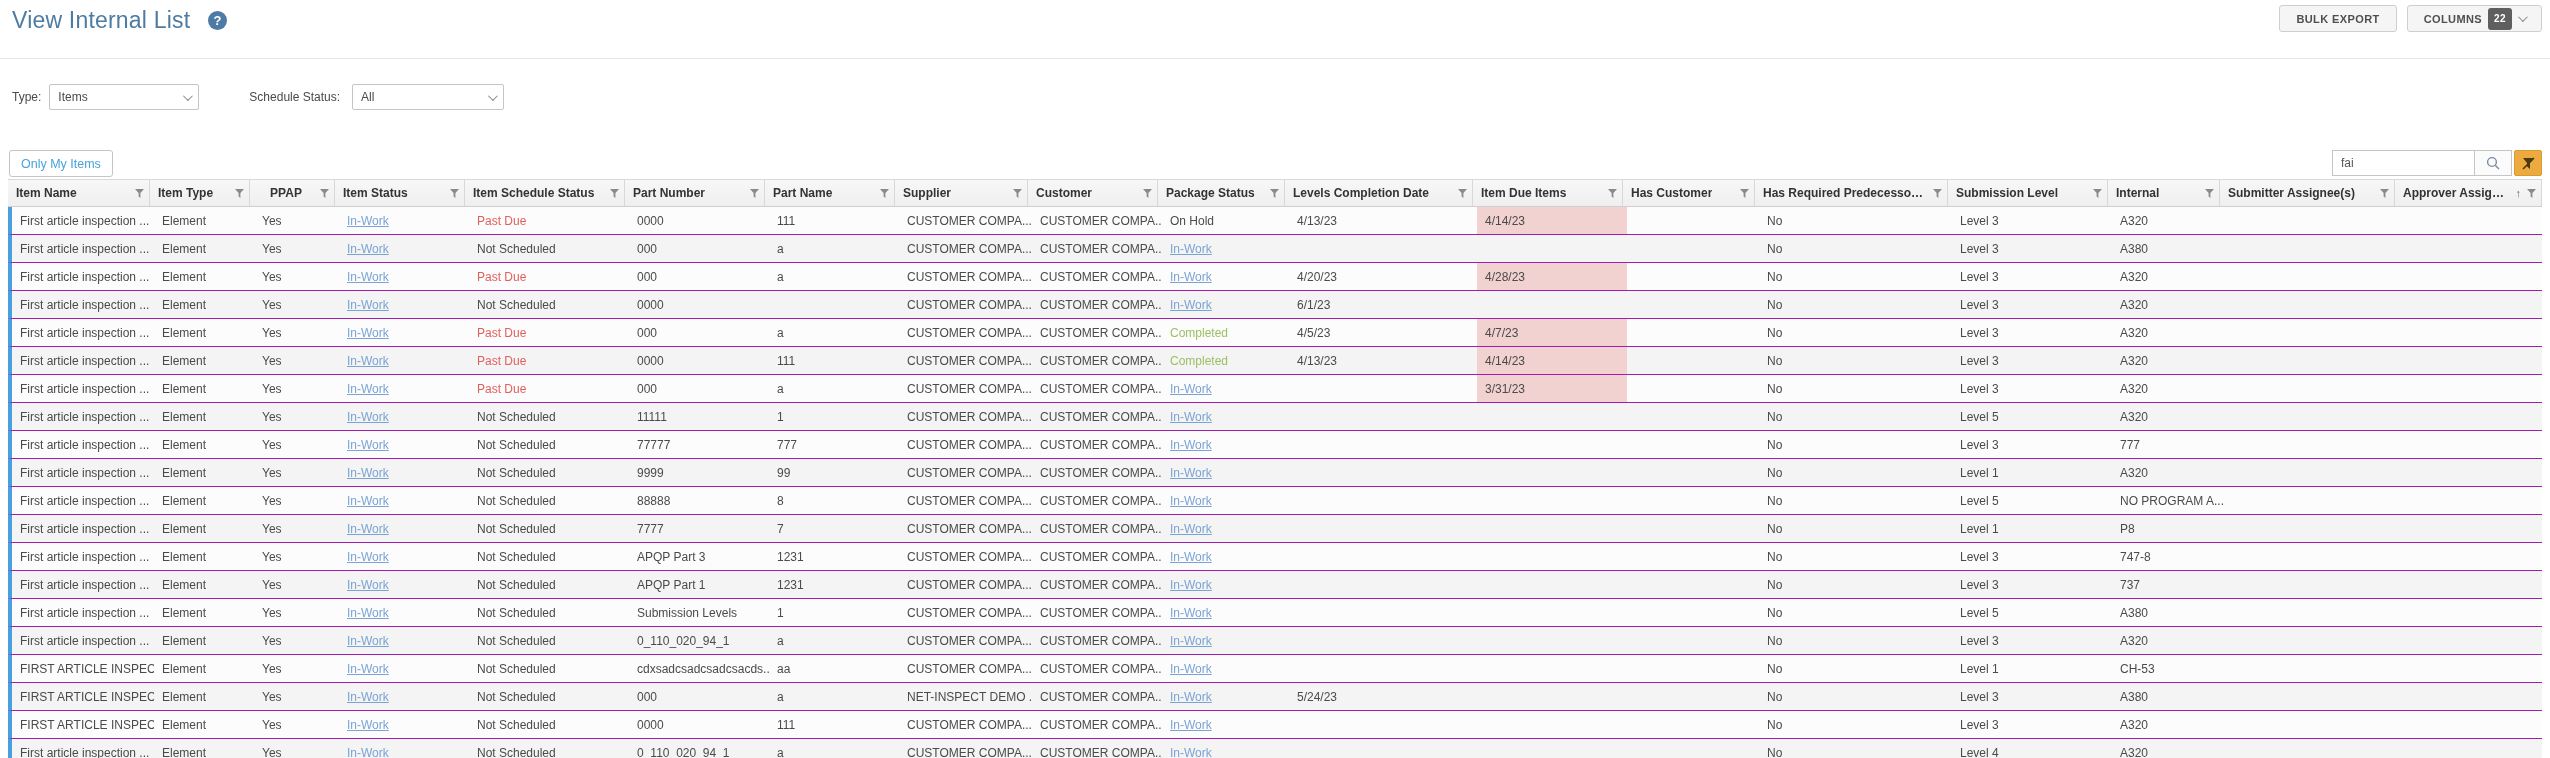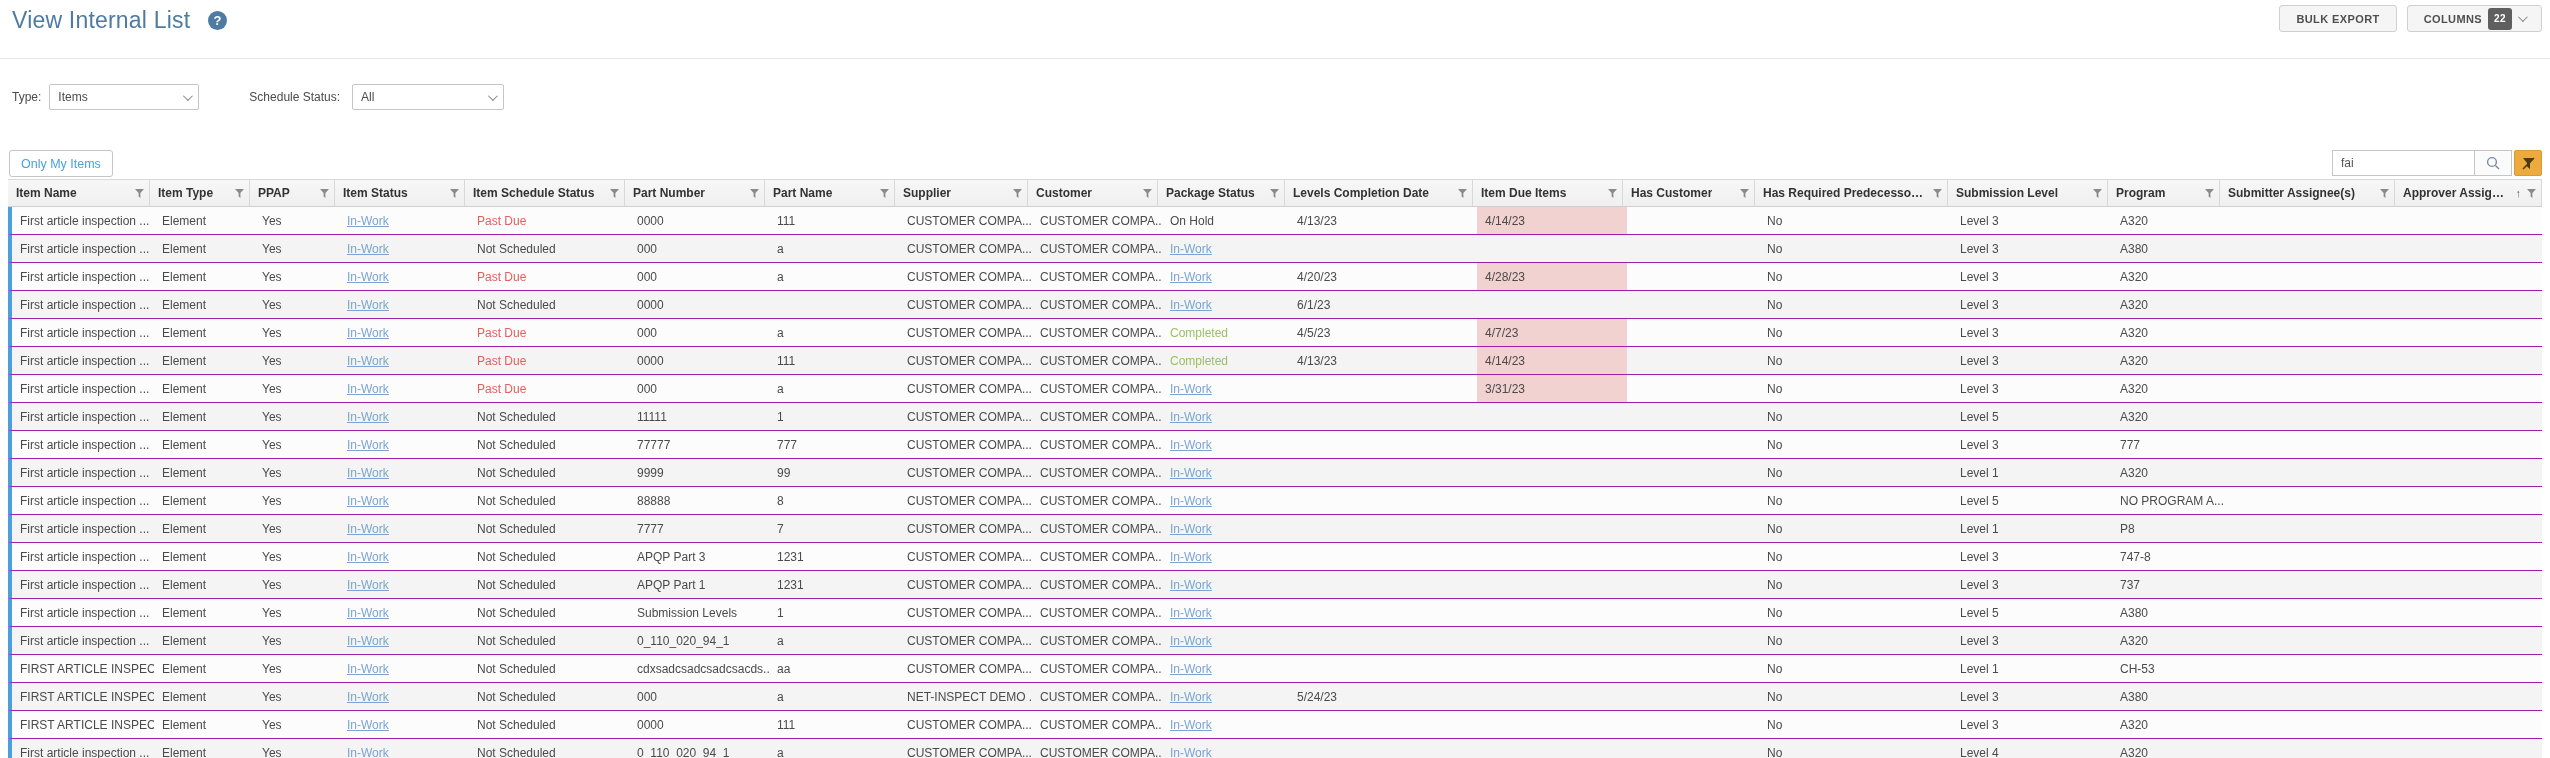--- a/index.html
+++ b/index.html
@@ -128,21 +128,21 @@
         <span class="funnel"><svg width="9" height="9" viewBox="0 0 10 10">
             <path d="M0 0 H10 L6 4.5 V10 L4 8.3 V4.5 Z" fill="#8a8a8a"></path>
           </svg></span>
       </div>
       <div class="hcell" style="width: 100px;">
         <span class="hlabel">Item Type</span>
         <span class="funnel"><svg width="9" height="9" viewBox="0 0 10 10">
             <path d="M0 0 H10 L6 4.5 V10 L4 8.3 V4.5 Z" fill="#8a8a8a"></path>
           </svg></span>
       </div>
-      <div class="hcell" style="width: 85px;">
+      <div class="hcell" style="width: 85px; justify-content: center;">
         <span class="hlabel">PPAP</span>
         <span class="funnel"><svg width="9" height="9" viewBox="0 0 10 10">
             <path d="M0 0 H10 L6 4.5 V10 L4 8.3 V4.5 Z" fill="#8a8a8a"></path>
           </svg></span>
       </div>
       <div class="hcell" style="width: 130px;">
         <span class="hlabel">Item Status</span>
         <span class="funnel"><svg width="9" height="9" viewBox="0 0 10 10">
             <path d="M0 0 H10 L6 4.5 V10 L4 8.3 V4.5 Z" fill="#8a8a8a"></path>
           </svg></span>
@@ -207,21 +207,21 @@
             <path d="M0 0 H10 L6 4.5 V10 L4 8.3 V4.5 Z" fill="#8a8a8a"></path>
           </svg></span>
       </div>
       <div class="hcell" style="width: 160px;">
         <span class="hlabel">Submission Level</span>
         <span class="funnel"><svg width="9" height="9" viewBox="0 0 10 10">
             <path d="M0 0 H10 L6 4.5 V10 L4 8.3 V4.5 Z" fill="#8a8a8a"></path>
           </svg></span>
       </div>
       <div class="hcell" style="width: 112px;">
-        <span class="hlabel">Program</span>
+        <span class="hlabel">Internal</span>
         <span class="funnel"><svg width="9" height="9" viewBox="0 0 10 10">
             <path d="M0 0 H10 L6 4.5 V10 L4 8.3 V4.5 Z" fill="#8a8a8a"></path>
           </svg></span>
       </div>
       <div class="hcell" style="width: 175px;">
         <span class="hlabel">Submitter Assignee(s)</span>
         <span class="funnel"><svg width="9" height="9" viewBox="0 0 10 10">
             <path d="M0 0 H10 L6 4.5 V10 L4 8.3 V4.5 Z" fill="#8a8a8a"></path>
           </svg></span>
       </div>

